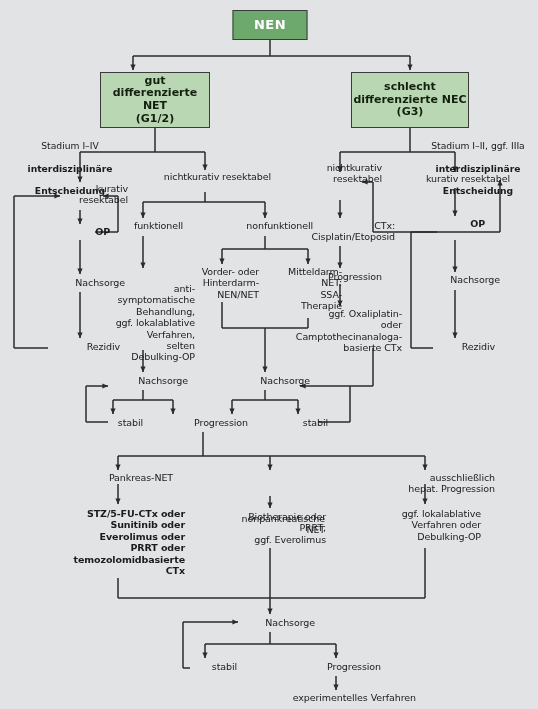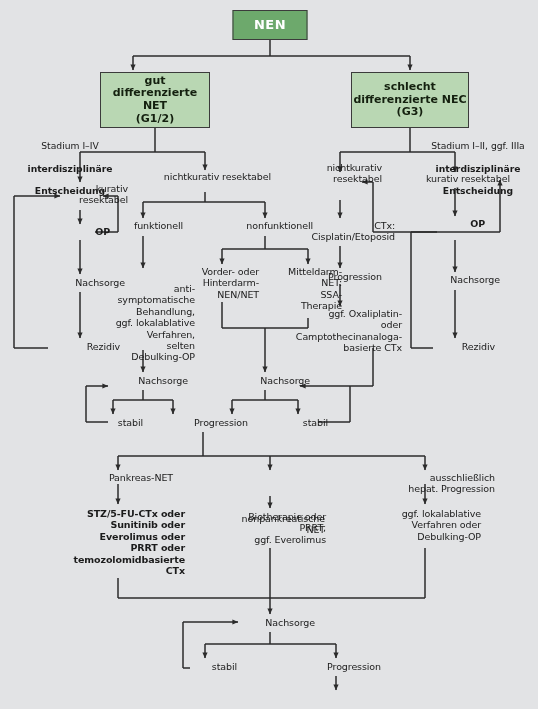--- a/index.html
+++ b/index.html
@@ -250,14 +250,15 @@
   <div class="node" style="left:270px;top:511px;width:112px;">Biotherapie oder
 PRRT,
 ggf. Everolimus</div>
   <div class="node" style="left:425px;top:508px;width:112px;">ggf. lokalablative
 Verfahren oder
 Debulking-OP</div>
 
   <div class="node" style="left:270px;top:617px;width:90px;">Nachsorge</div>
   <div class="node" style="left:207px;top:661px;width:60px;">stabil</div>
   <div class="node" style="left:336px;top:661px;width:90px;">Progression</div>
+  <div class="node" style="left:336px;top:692px;width:160px;">experimentelles Verfahren</div>
 
 </div>
 
 </body></html>

